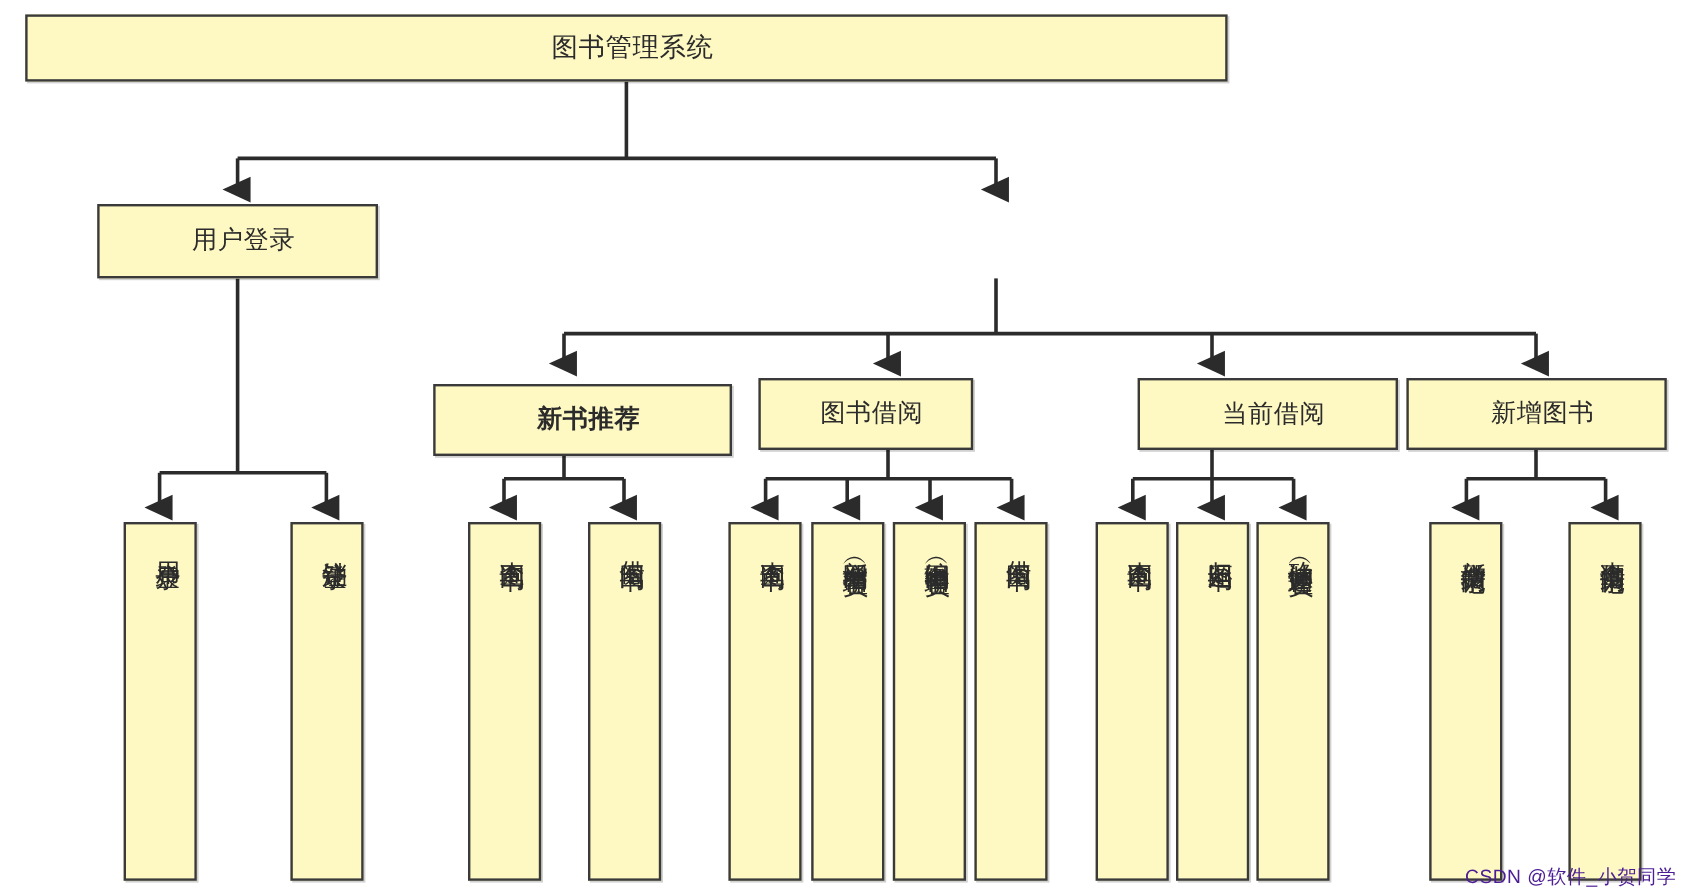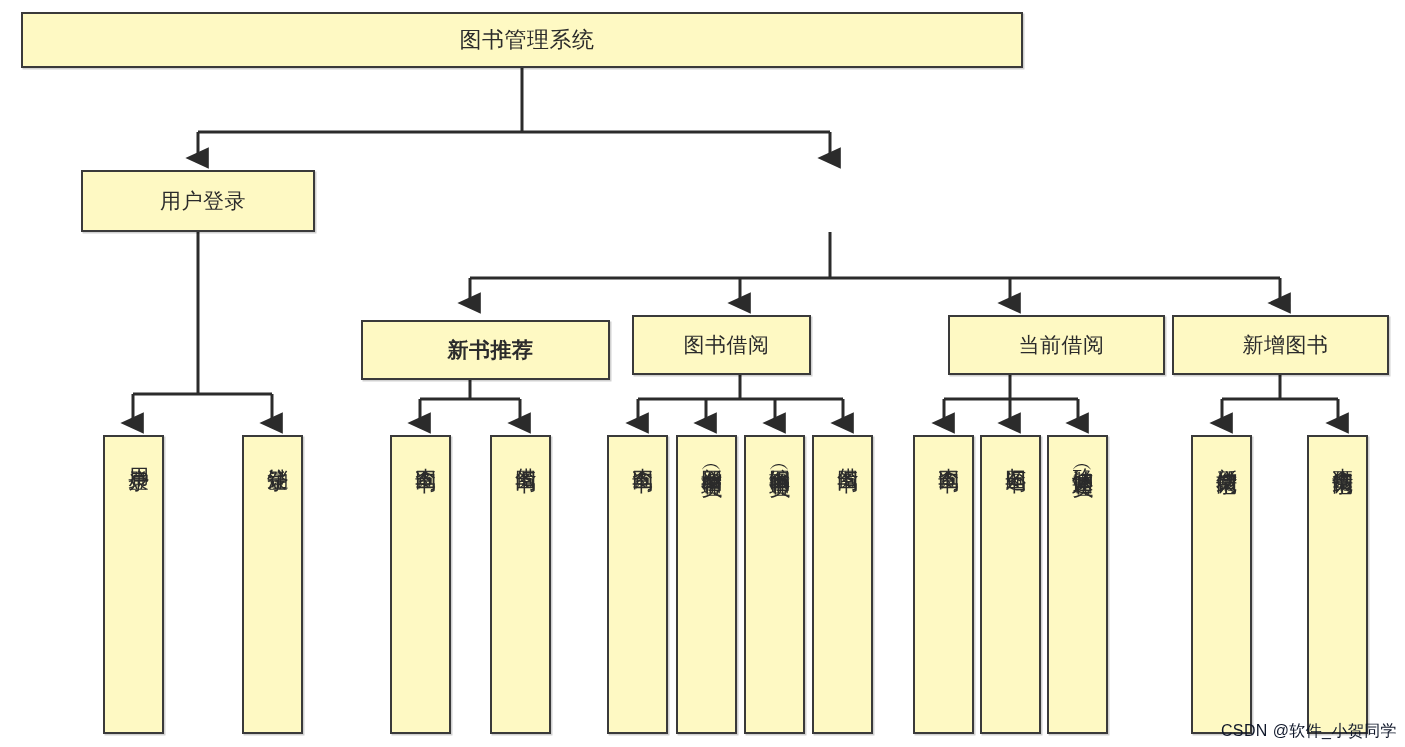--- a/index.html
+++ b/index.html
@@ -55,21 +55,21 @@
     line-height: 1.08;
     letter-spacing: 1.5px;
     white-space: nowrap;
     text-align: center;
   }
   #watermark {
     position: absolute;
     right: 8px;
     bottom: 5px;
     font-size: 16px;
-    color: #0f172a;
+    color: #4c1d95;
     white-space: nowrap;
     letter-spacing: 0.4px;
   }
 </style>
 </head>
 <body>
 
 <div id="canvas">
 
   <svg id="edges" viewBox="0 0 1405 747" width="1405" height="747">

